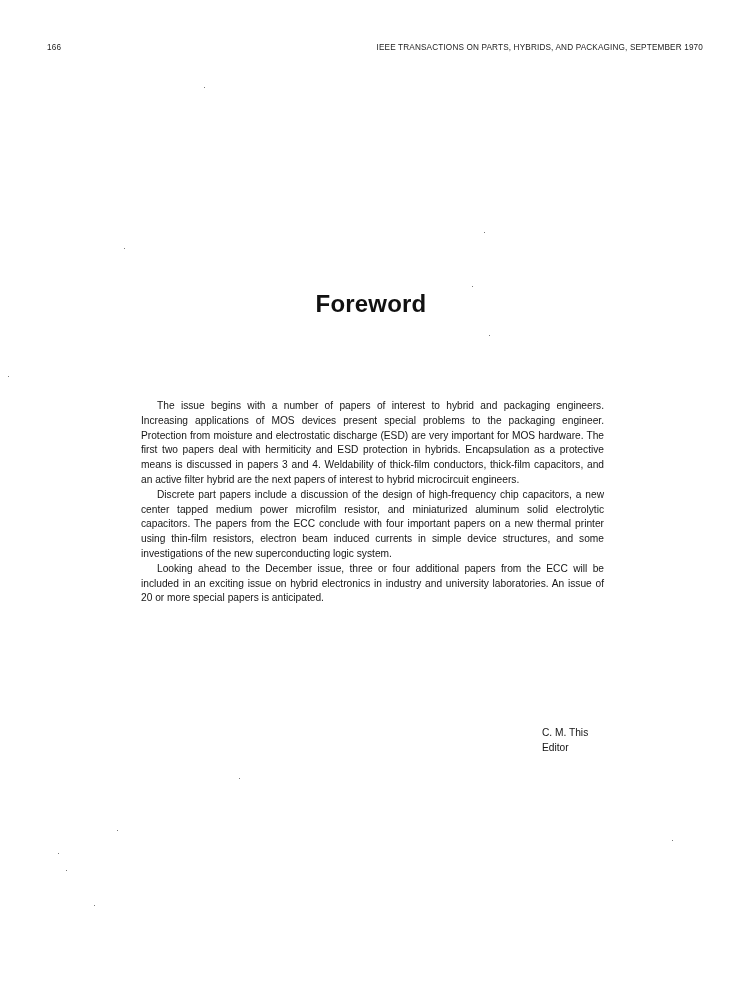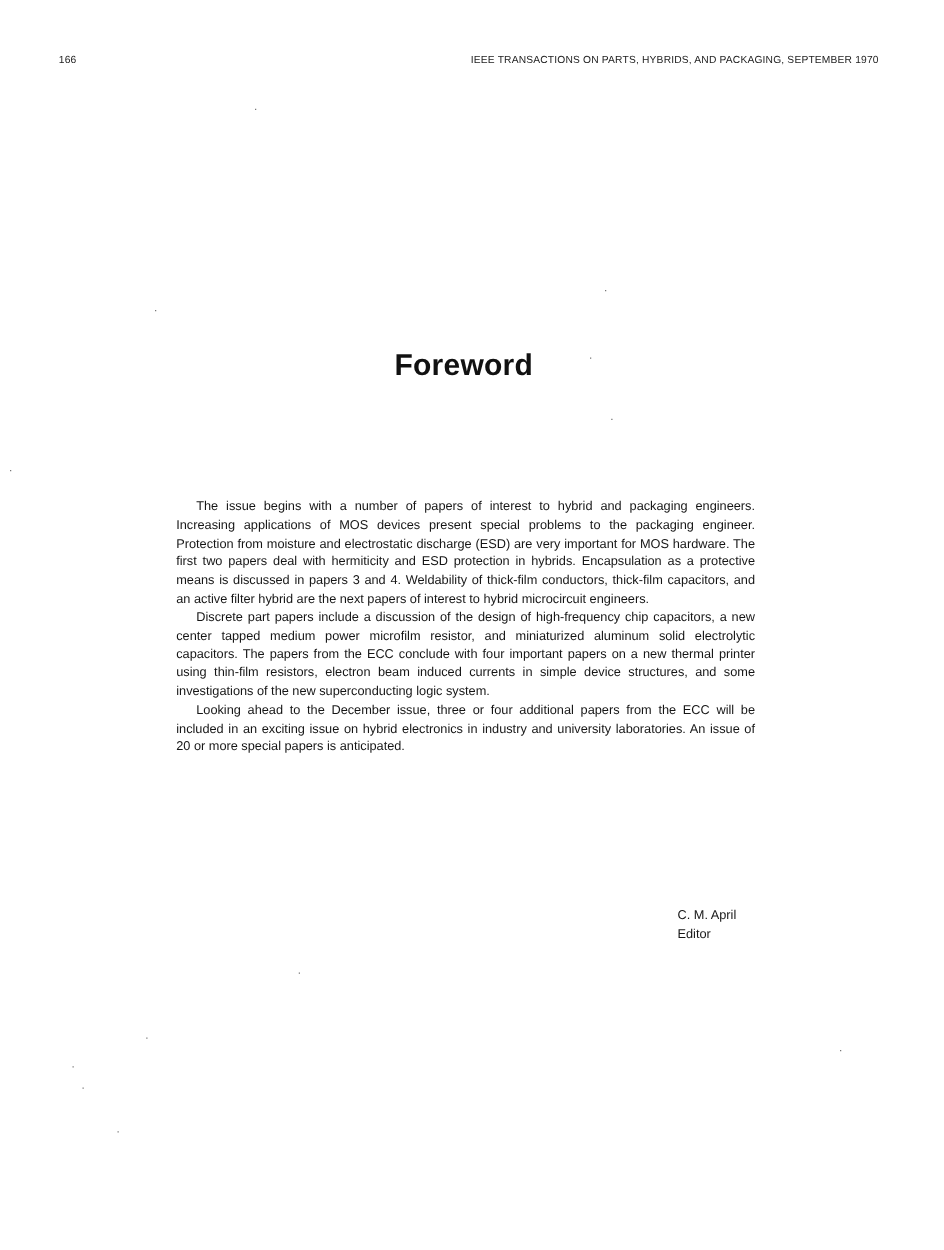--- a/index.html
+++ b/index.html
@@ -32,21 +32,21 @@
       top: 0;
     }
     .journal-title {
       position: absolute;
       right: 53px;
       top: 0;
       white-space: nowrap;
     }
     .title {
       position: absolute;
-      top: 279px;
+      top: 290px;
       left: 0;
       width: 742px;
       text-align: center;
       font-size: 24px;
       font-weight: bold;
       color: #111;
       letter-spacing: 0.2px;
     }
     .body-text {
       position: absolute;
@@ -89,21 +89,21 @@
 
 <div class="title">Foreword</div>
 
 <div class="body-text">
   <p>The issue begins with a number of papers of interest to hybrid and packaging engineers. Increasing applications of MOS devices present special problems to the packaging engineer. Protection from moisture and electrostatic discharge (ESD) are very important for MOS hardware. The first two papers deal with hermiticity and ESD protection in hybrids. Encapsulation as a protective means is discussed in papers 3 and 4. Weldability of thick-film conductors, thick-film capacitors, and an active filter hybrid are the next papers of interest to hybrid microcircuit engineers.</p>
   <p>Discrete part papers include a discussion of the design of high-frequency chip capacitors, a new center tapped medium power microfilm resistor, and miniaturized aluminum solid electrolytic capacitors. The papers from the ECC conclude with four important papers on a new thermal printer using thin-film resistors, electron beam induced currents in simple device structures, and some investigations of the new superconducting logic system.</p>
   <p>Looking ahead to the December issue, three or four additional papers from the ECC will be included in an exciting issue on hybrid electronics in industry and university laboratories. An issue of 20 or more special papers is anticipated.</p>
 </div>
 
 <div class="signature">
-  <div>C. M. April</div>
+  <div>C. M. This</div>
   <div class="role">Editor</div>
 </div>
 
 <div class="speck" style="left:204px;top:87px;"></div>
 <div class="speck" style="left:124px;top:248px;"></div>
 <div class="speck" style="left:484px;top:232px;"></div>
 <div class="speck" style="left:472px;top:286px;"></div>
 <div class="speck" style="left:489px;top:335px;"></div>
 <div class="speck" style="left:8px;top:376px;"></div>
 <div class="speck" style="left:117px;top:830px;"></div>

